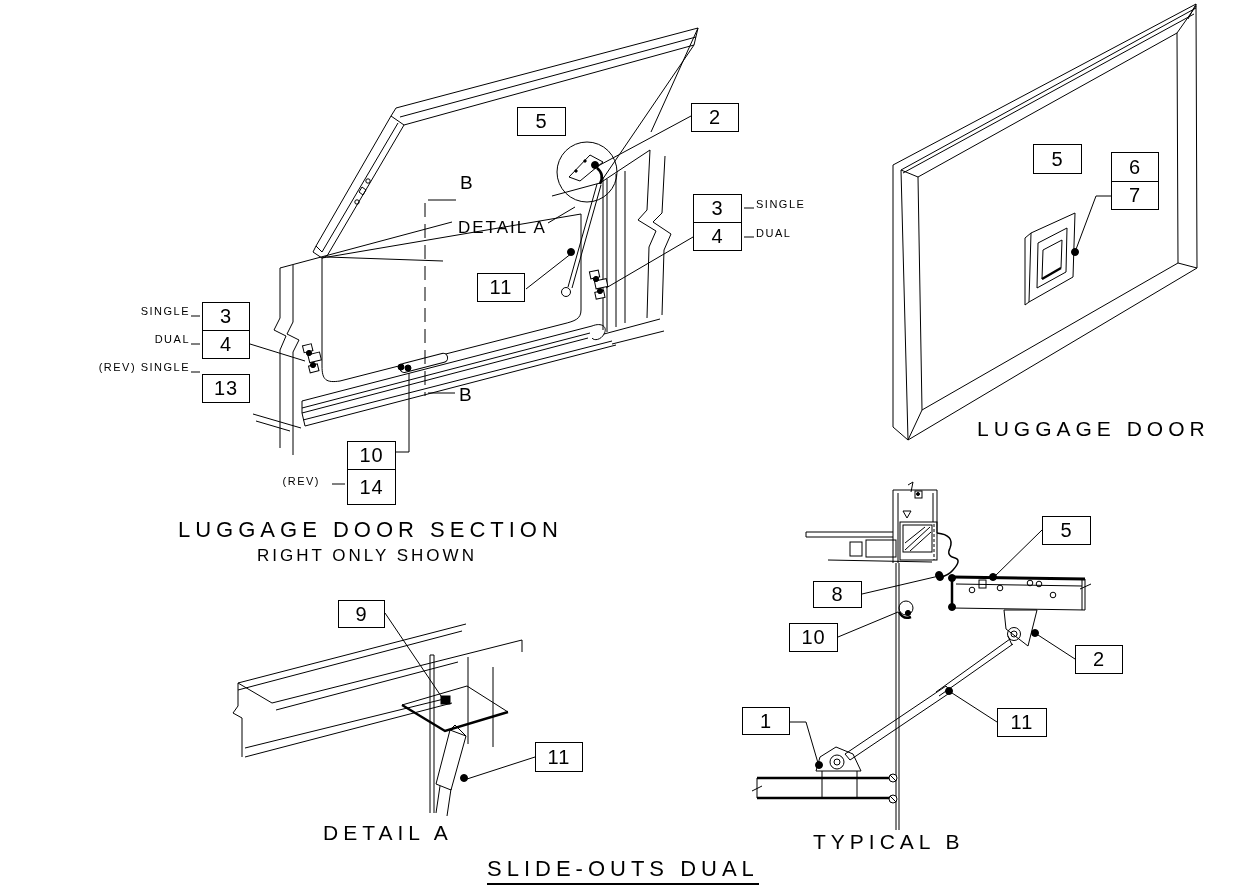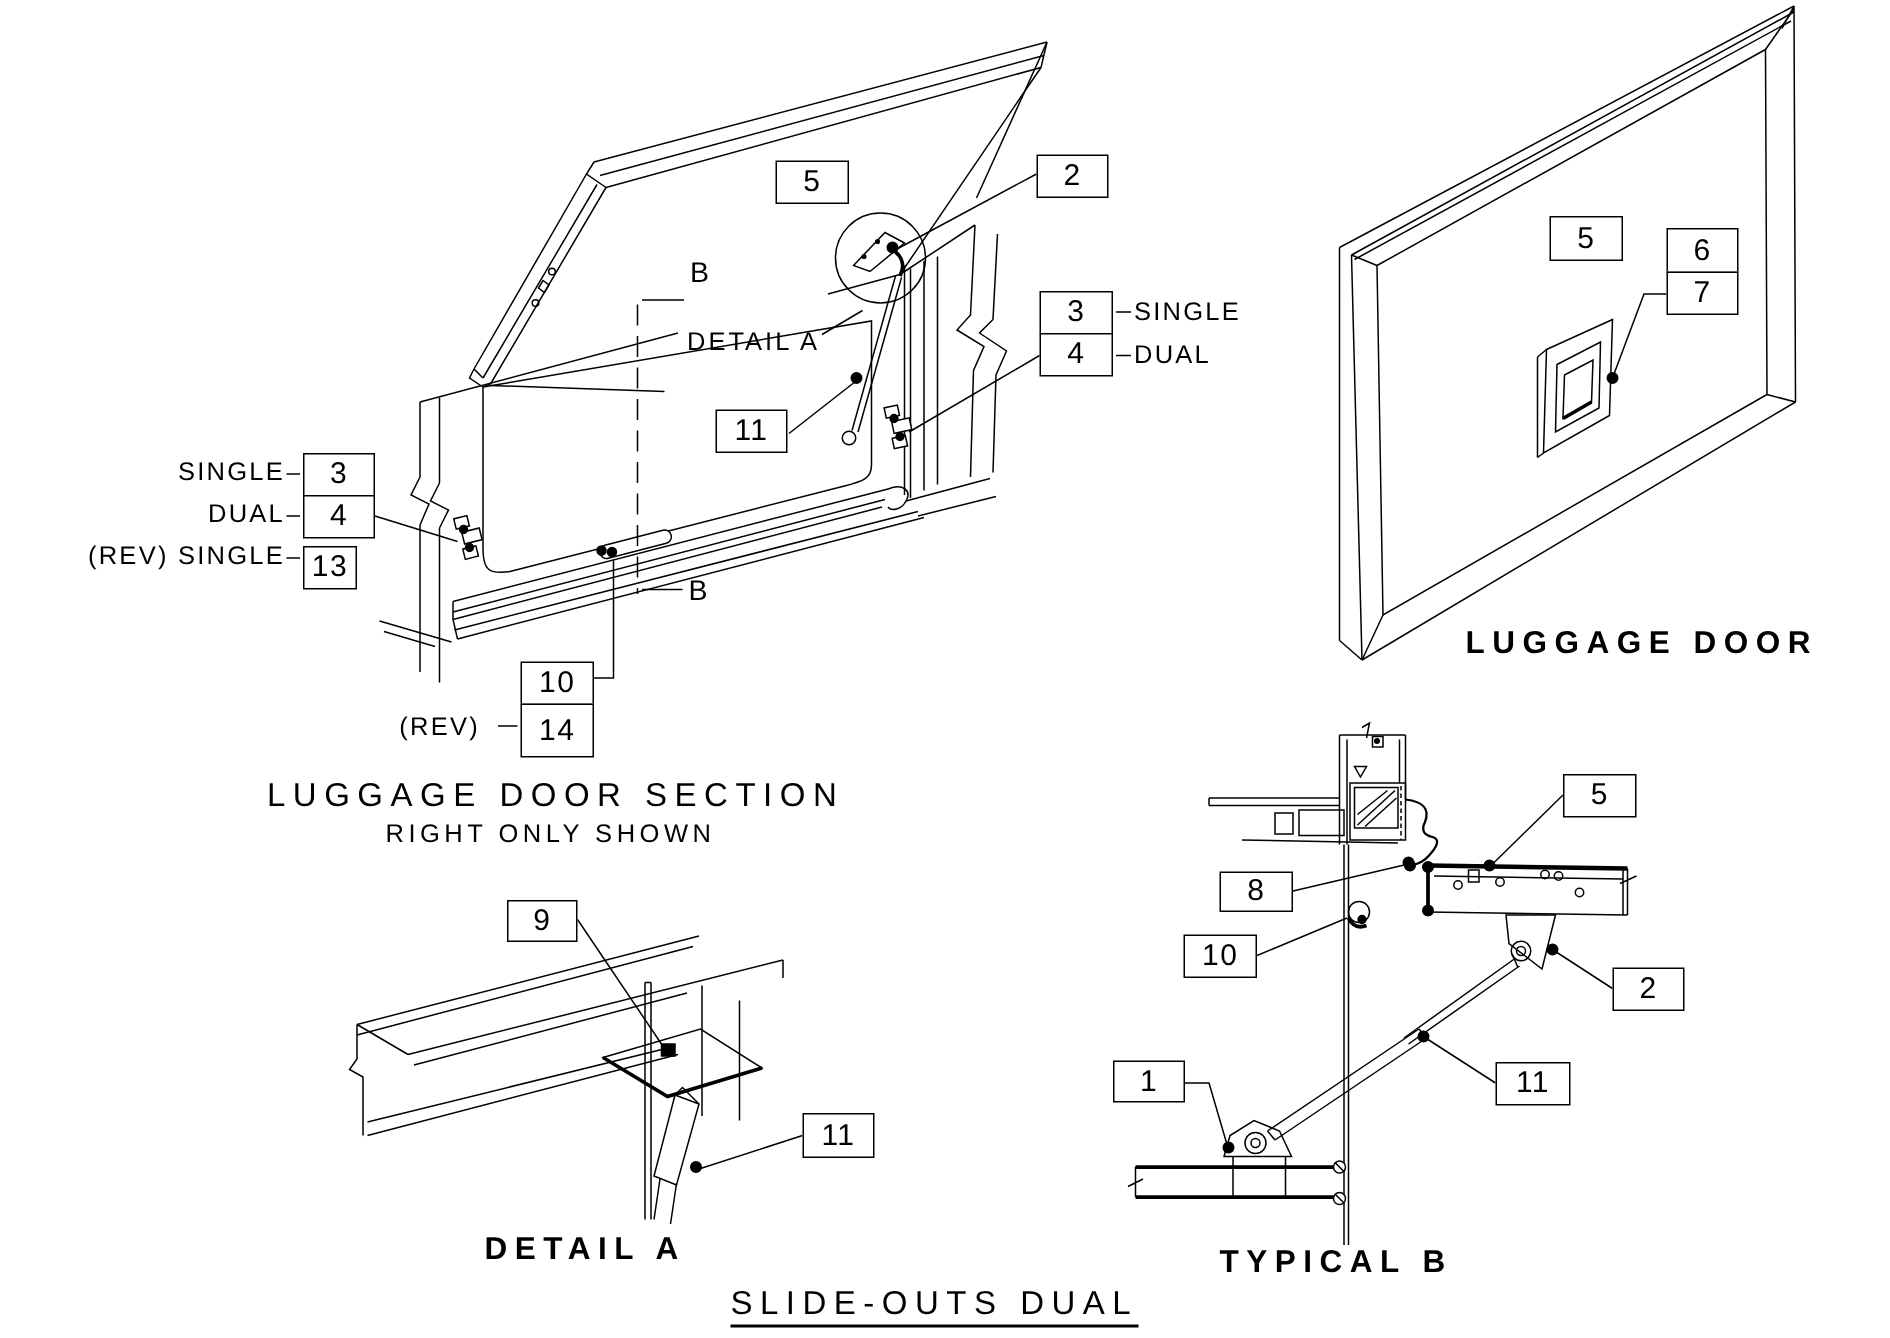--- a/index.html
+++ b/index.html
@@ -6,22 +6,22 @@
   #sheet{position:relative;width:1260px;height:892px;background:#ffffff;overflow:hidden;
          font-family:"Liberation Sans",sans-serif;color:#000;}
   svg{position:absolute;left:0;top:0;}
   .ln{stroke:#000;stroke-width:1;fill:none;}
   .callout{position:absolute;box-sizing:border-box;border:1.6px solid #000;background:#fff;
            display:flex;align-items:center;justify-content:center;
            font-size:20px;letter-spacing:1px;}
   .cad{position:absolute;white-space:nowrap;line-height:1;}
   .t-big{font-size:22px;letter-spacing:5px;}
   .t-med{font-size:17px;letter-spacing:3px;}
-  .t-cap{font-size:21px;letter-spacing:5px;font-weight:bold;}
-  .t-lab{font-size:17px;letter-spacing:1.5px;}
+  .t-cap{font-size:21px;letter-spacing:5px;}
+  .t-lab{font-size:11px;letter-spacing:1.5px;}
   .t-ref{font-size:17px;letter-spacing:2px;}
   .t-b{font-size:19px;}
   .u-line{border-bottom:2px solid #000;padding-bottom:3px;}
   .r{text-align:right;}
 </style>
 </head>
 <body>
 
 <div id="sheet">
 
@@ -230,21 +230,21 @@
     </div>
   <div class="callout" style="left:477px;top:273px;width:48px;height:29px">
       <span>11</span>
     </div>
   <div class="callout" style="left:202px;top:302px;width:48px;height:29px">
       <span>3</span>
     </div>
   <div class="callout" style="left:202px;top:330px;width:48px;height:29px">
       <span>4</span>
     </div>
-  <div class="callout" style="left:202px;top:364px;width:36px;height:29px">
+  <div class="callout" style="left:202px;top:374px;width:48px;height:29px">
       <span>13</span>
     </div>
   <div class="callout" style="left:347px;top:441px;width:49px;height:29px">
       <span>10</span>
     </div>
   <div class="callout" style="left:347px;top:469px;width:49px;height:36px">
       <span>14</span>
     </div>
 
   <div class="callout" style="left:1033px;top:144px;width:49px;height:30px">

